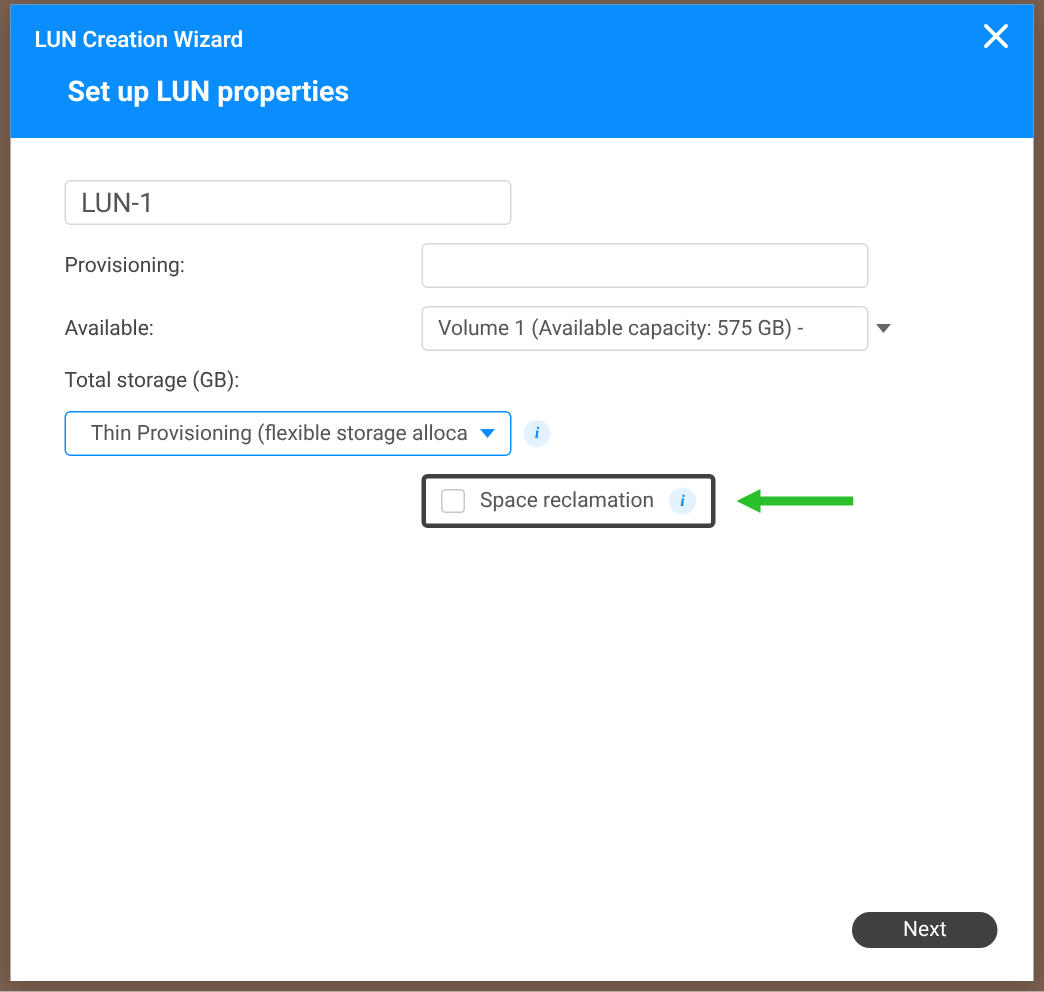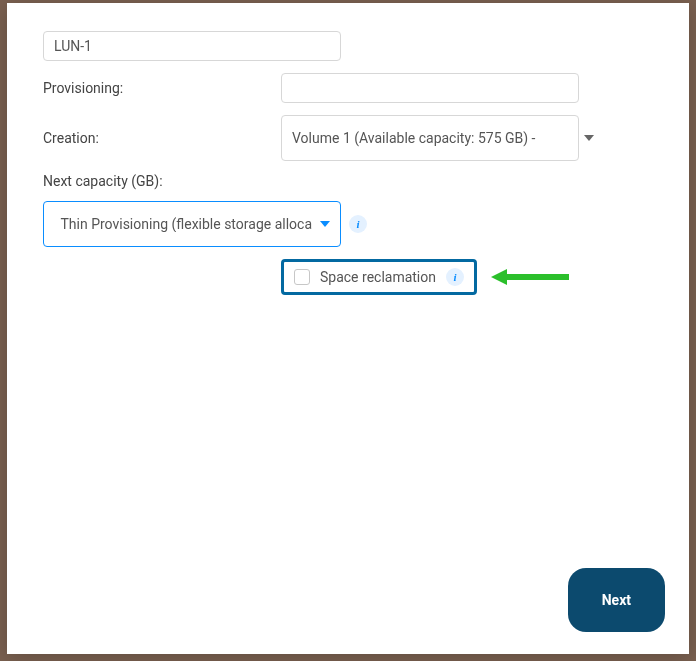--- a/index.html
+++ b/index.html
@@ -7,69 +7,78 @@
   .wizard { position: absolute; top: 3px; left: 7px; right: 7px; bottom: 7px; background: #fff; display: flex; flex-direction: column; box-shadow: 0 4px 20px rgba(0,0,0,0.2); }
   .header { background: #0a8dff; color: #fff; padding: 10px 16px 20px 16px; position: relative; }
   .title { font-size: 15px; font-weight: 600; padding: 4px 0 14px 0; }
   .subtitle { font-size: 19px; font-weight: 700; padding-left: 22px; }
   .close-btn { position: absolute; top: 12px; right: 16px; width: 18px; height: 18px; cursor: pointer; }
   .close-btn svg { width: 100%; height: 100%; }
   .body { flex: 1; padding: 28px 36px 10px 36px; overflow: auto; }
   .row { display: flex; align-items: center; margin-bottom: 12px; }
   .label { width: 238px; color: #444; font-size: 14px; }
   .field { flex: 1; display: flex; align-items: center; gap: 8px; }
-  .text-input { width: 100%; max-width: 298px; height: 30px; padding: 4px 10px; font-size: 14px; color: #555; border: 1px solid #d7d7d7; border-radius: 4px; outline: none; }
-  .select { position: relative; width: 100%; max-width: 298px; height: 46px; border: 1px solid #d7d7d7; border-radius: 4px; display: flex; align-items: center; padding: 0 28px 0 10px; font-size: 14px; color: #555; cursor: pointer; background: #fff; }
+  .text-input { width: 100%; max-width: 298px; height: 30px; padding: 4px 10px; font-size: 18px; color: #555; border: 1px solid #d7d7d7; border-radius: 4px; outline: none; }
+  .select { position: relative; width: 100%; max-width: 298px; height: 30px; border: 1px solid #d7d7d7; border-radius: 4px; display: flex; align-items: center; padding: 0 28px 0 10px; font-size: 14px; color: #555; cursor: pointer; background: #fff; }
   .select.accent { border-color: #0a8dff; text-align: right; }
   .select.trunc span { white-space: nowrap; overflow: hidden; text-overflow: clip; display: block; width: 100%; }
   .select::after { content: ""; position: absolute; right: 10px; top: 50%; transform: translateY(-50%); width: 0; height: 0; border-left: 5px solid transparent; border-right: 5px solid transparent; border-top: 6px solid #0a8dff; }
   .select.neutral::after { border-top-color: #666; }
   .select.neutral.outside::after { right: -16px; }
   .info-badge { width: 18px; height: 18px; border-radius: 50%; background: #e4f1ff; color: #0a8dff; font-family: Georgia, serif; font-style: italic; font-weight: bold; font-size: 11px; display: inline-flex; align-items: center; justify-content: center; cursor: pointer; flex-shrink: 0; }
   .checkbox-row { margin-left: 238px; display: flex; align-items: center; gap: 8px; margin-top: 4px; }
-  .highlight-box { border: 3px solid #0369a1; border-radius: 4px; padding: 6px 10px; display: flex; align-items: center; gap: 10px; }
+  .highlight-box { border: 3px solid #404040; border-radius: 4px; padding: 6px 10px; display: flex; align-items: center; gap: 10px; }
   .cb { width: 16px; height: 16px; border: 1px solid #c7c7c7; border-radius: 3px; background: #fff; cursor: pointer; }
   .cb-label { font-size: 14px; color: #555; }
   .arrow-anno { display: flex; align-items: center; margin-left: 6px; }
   .arrow-anno svg { display: block; }
   .footer { padding: 12px 24px 22px 24px; display: flex; justify-content: flex-end; }
-  .next-btn { background: #0c4a6e; color: #fff; border: none; border-radius: 18px; padding: 24px 34px; font-size: 14px; font-weight: 700; cursor: pointer; }
+  .next-btn { background: #404040; color: #fff; border: none; border-radius: 18px; padding: 4px 34px; font-size: 14px; font-weight: 400; cursor: pointer; }
 </style>
 </head>
 <body>
 
 <div class="wizard">
 
+  <div class="header">
+    <div class="title">LUN Creation Wizard</div>
+    <div class="subtitle">Set up LUN properties</div>
+    <div class="close-btn">
+      <svg viewBox="0 0 16 16">
+          <path d="M2 2 L14 14 M14 2 L2 14" stroke="#fff" stroke-width="2.2" stroke-linecap="round" fill="none"></path>
+        </svg>
+    </div>
+  </div>
 
   <div class="body">
 
     <div class="row">
       <div class="field">
         <input class="text-input" type="text" value="LUN-1" style="">
       </div>
     </div>
 
     <div class="row">
       <div class="label">Provisioning:</div>
       <div class="field">
         <input class="text-input" type="text" value="" style="">
       </div>
     </div>
 
     <div class="row">
-      <div class="label">Creation:</div>
+      <div class="label">Available:</div>
       <div class="field">
         <div class="select neutral outside" style="max-width:298px">
           <span>Volume 1 (Available capacity: 575 GB) -</span>
         </div>
       </div>
     </div>
 
     <div class="row">
-      <div class="label">Next capacity (GB):</div>
+      <div class="label">Total storage (GB):</div>
     </div>
 
     <div class="row">
       <div class="field">
         <div class="select accent trunc" style="max-width:298px">
           <span>Thin Provisioning (flexible storage alloca</span>
         </div>
         <span class="info-badge">i</span>
       </div>
     </div>

